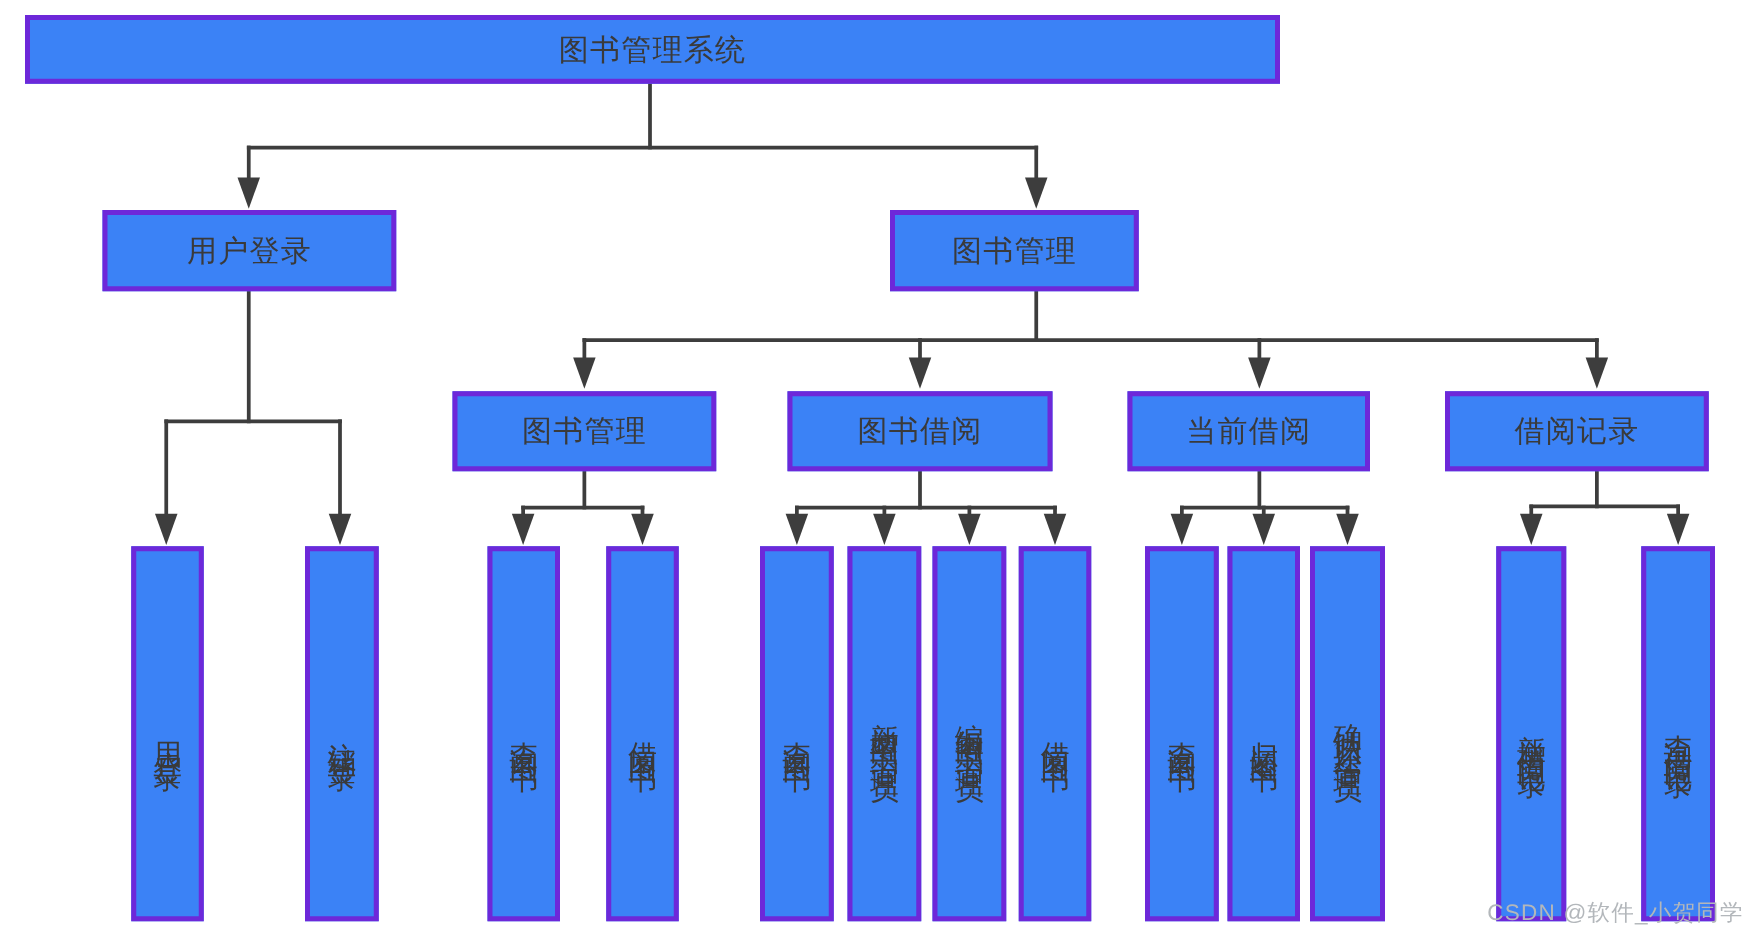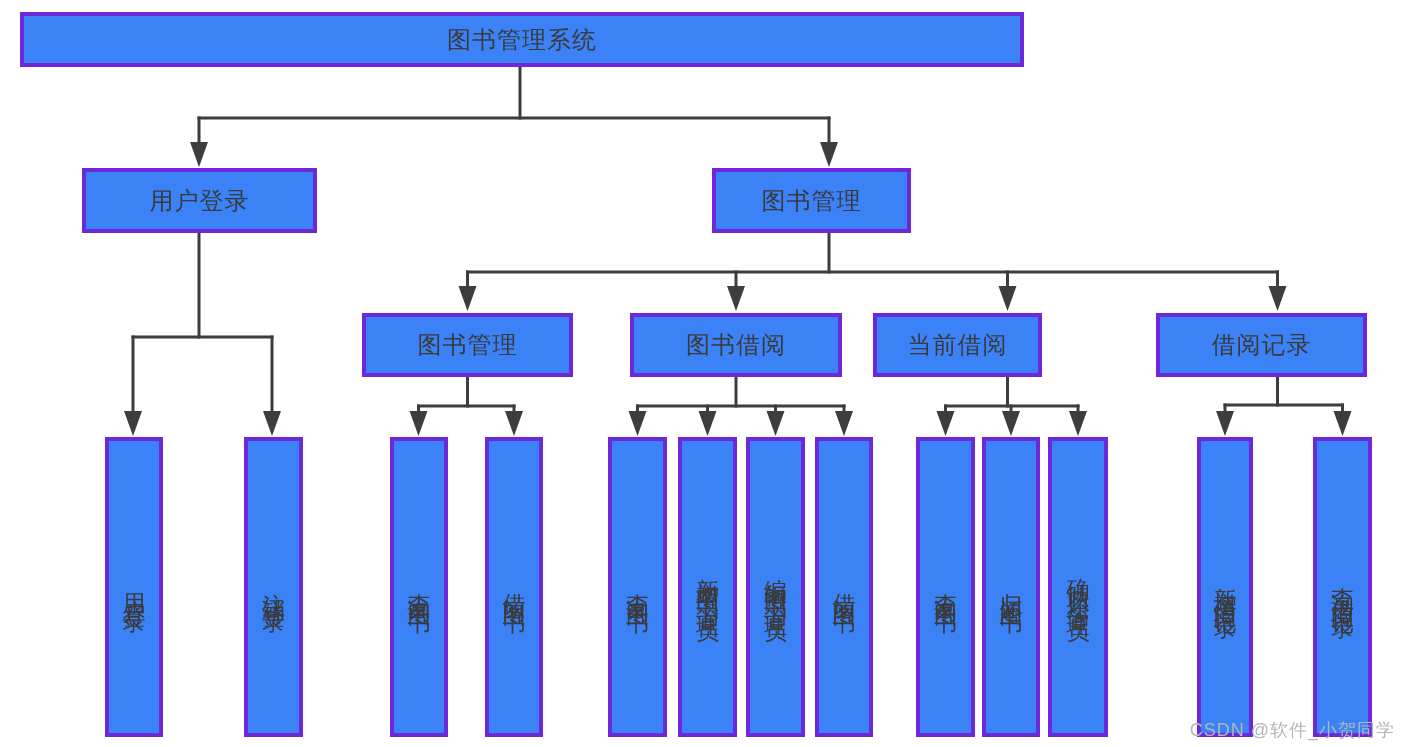--- a/index.html
+++ b/index.html
@@ -81,21 +81,21 @@
     <polygon points="1333.5,411 1351.5,411 1342.5,436" stroke="none"></polygon>
   </svg>
 
   <div class="node" style="left:20px;top:12px;width:1004px;height:55px">图书管理系统</div>
 
   <div class="node" style="left:82px;top:168px;width:235px;height:65px">用户登录</div>
   <div class="node" style="left:712px;top:168px;width:199px;height:65px">图书管理</div>
 
   <div class="node" style="left:362px;top:313px;width:211px;height:64px">图书管理</div>
   <div class="node" style="left:630px;top:313px;width:212px;height:64px">图书借阅</div>
-  <div class="node" style="left:873px;top:313px;width:169px;height:64px">当前借阅</div>
+  <div class="node" style="left:902px;top:313px;width:194px;height:64px">当前借阅</div>
   <div class="node" style="left:1156px;top:313px;width:211px;height:64px">借阅记录</div>
 
   <div class="node vnode" style="left:105px;top:437px;width:58px;height:300px">用户登录</div>
   <div class="node vnode" style="left:244px;top:437px;width:59px;height:300px">注销登录</div>
 
   <div class="node vnode" style="left:390px;top:437px;width:58px;height:300px">查询图书</div>
   <div class="node vnode" style="left:485px;top:437px;width:58px;height:300px">借阅图书</div>
 
   <div class="node vnode" style="left:608px;top:437px;width:59px;height:300px">查询图书</div>
   <div class="node vnode" style="left:678px;top:437px;width:59px;height:300px">新增图书（管理员）</div>

